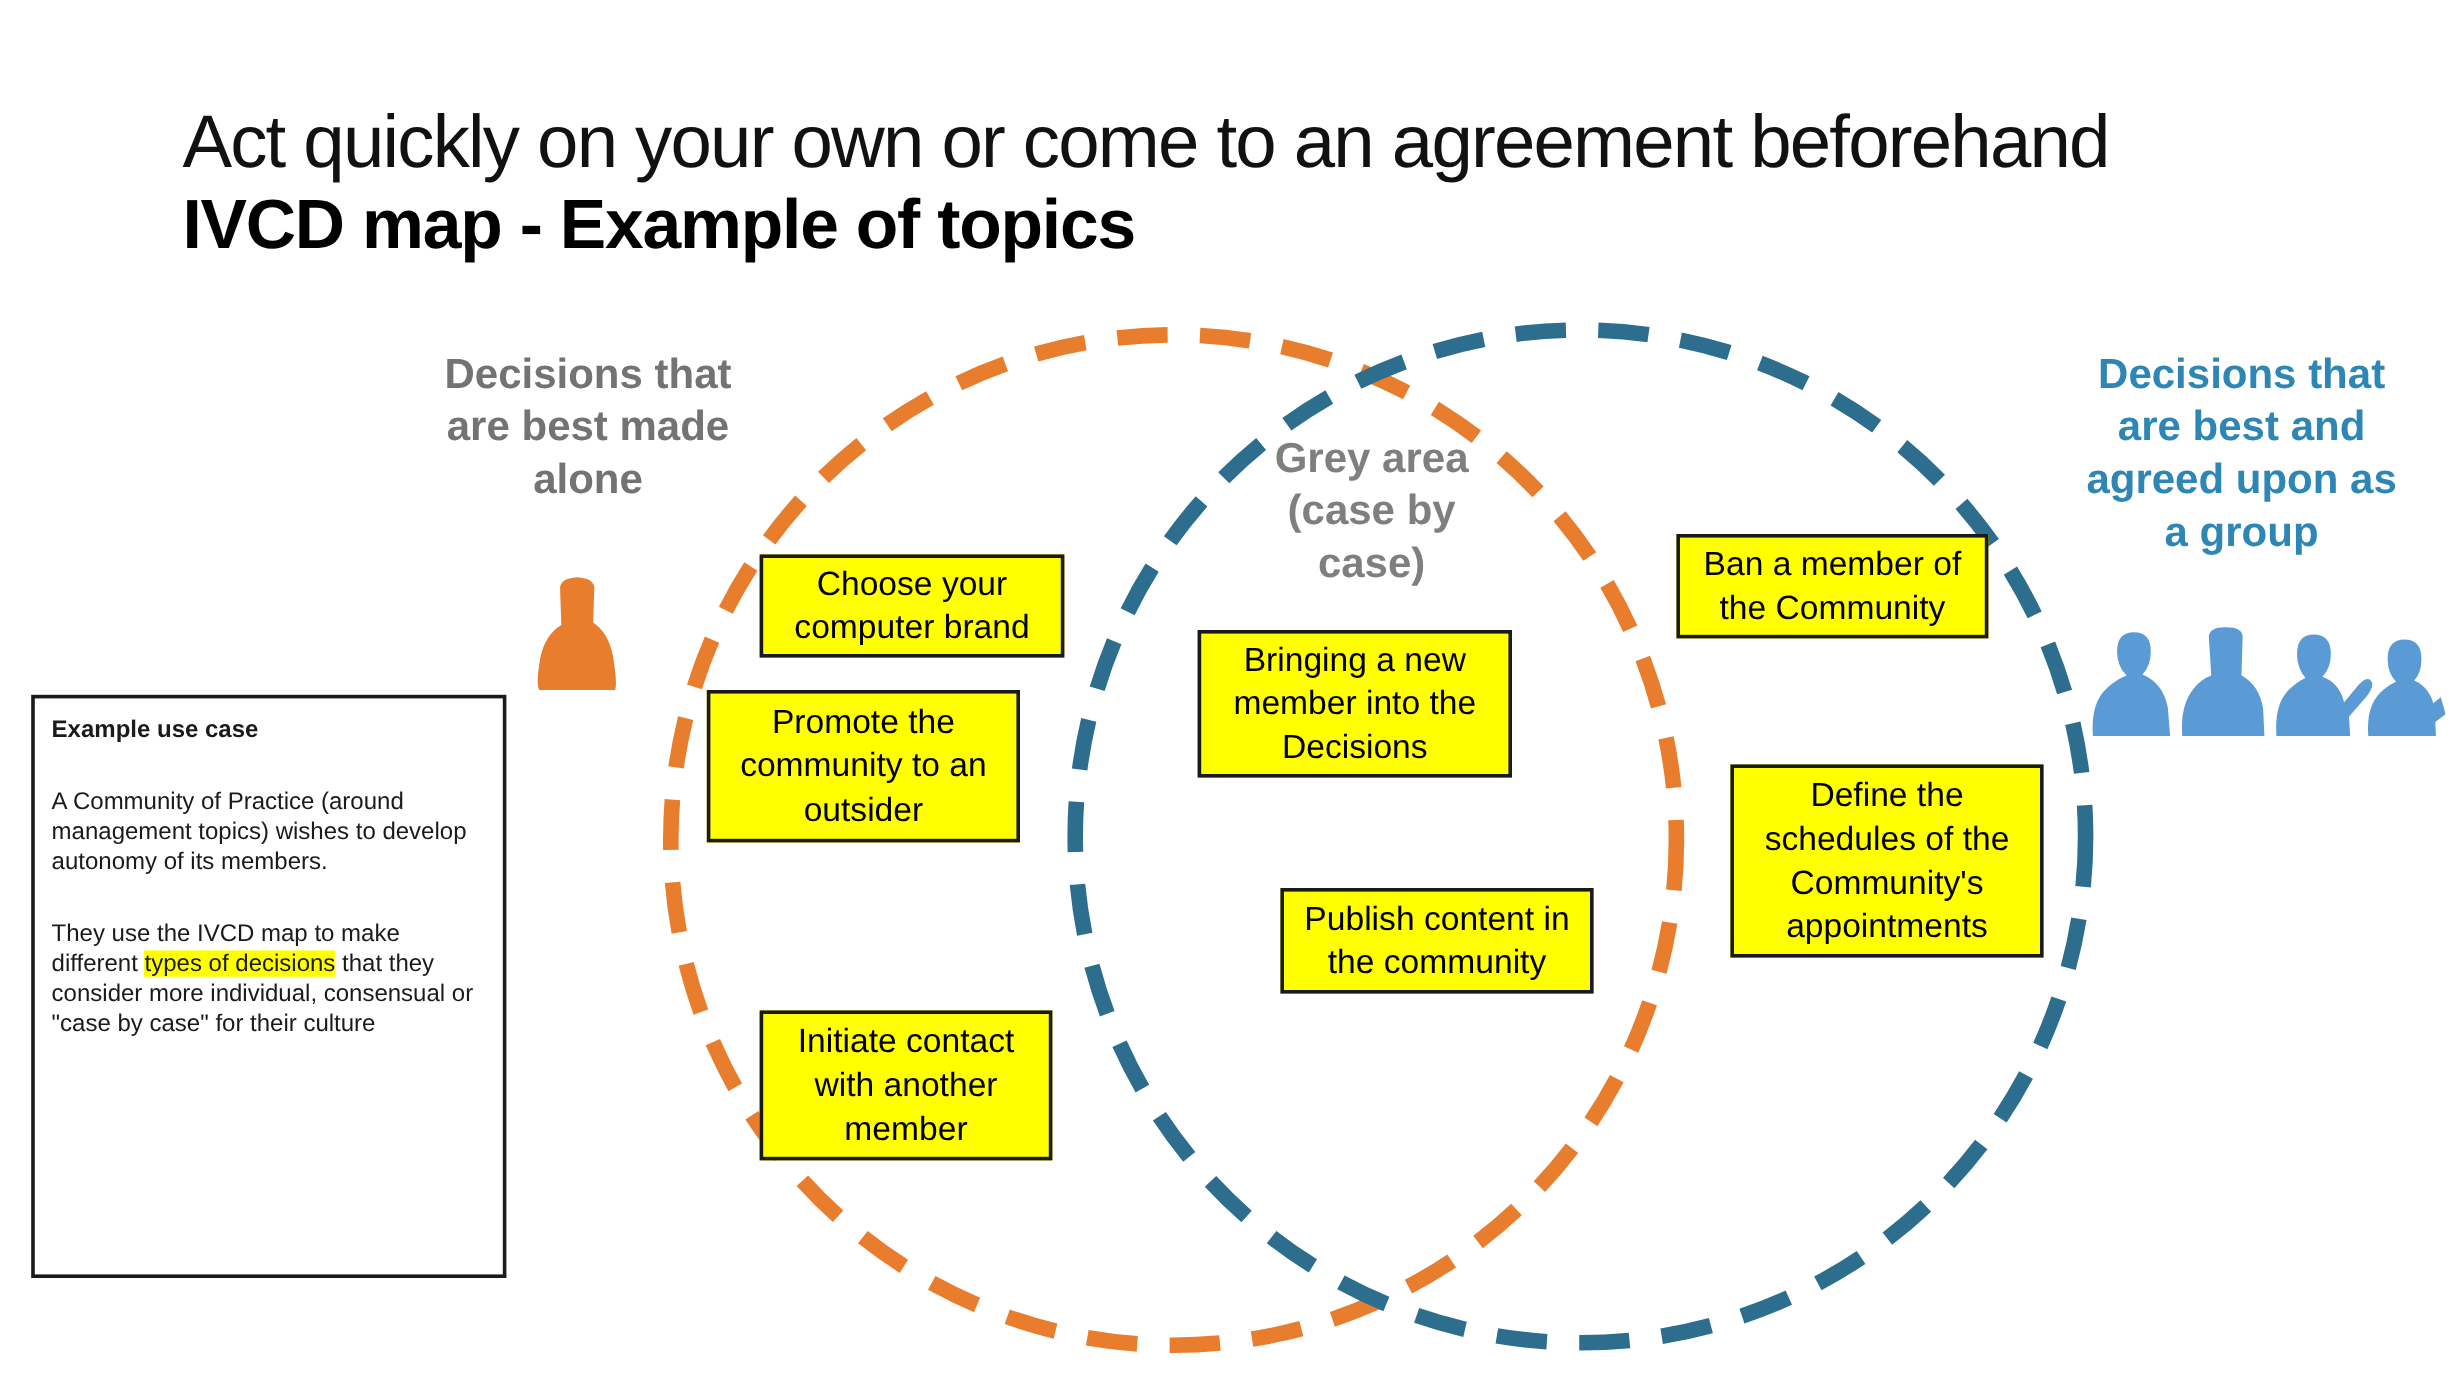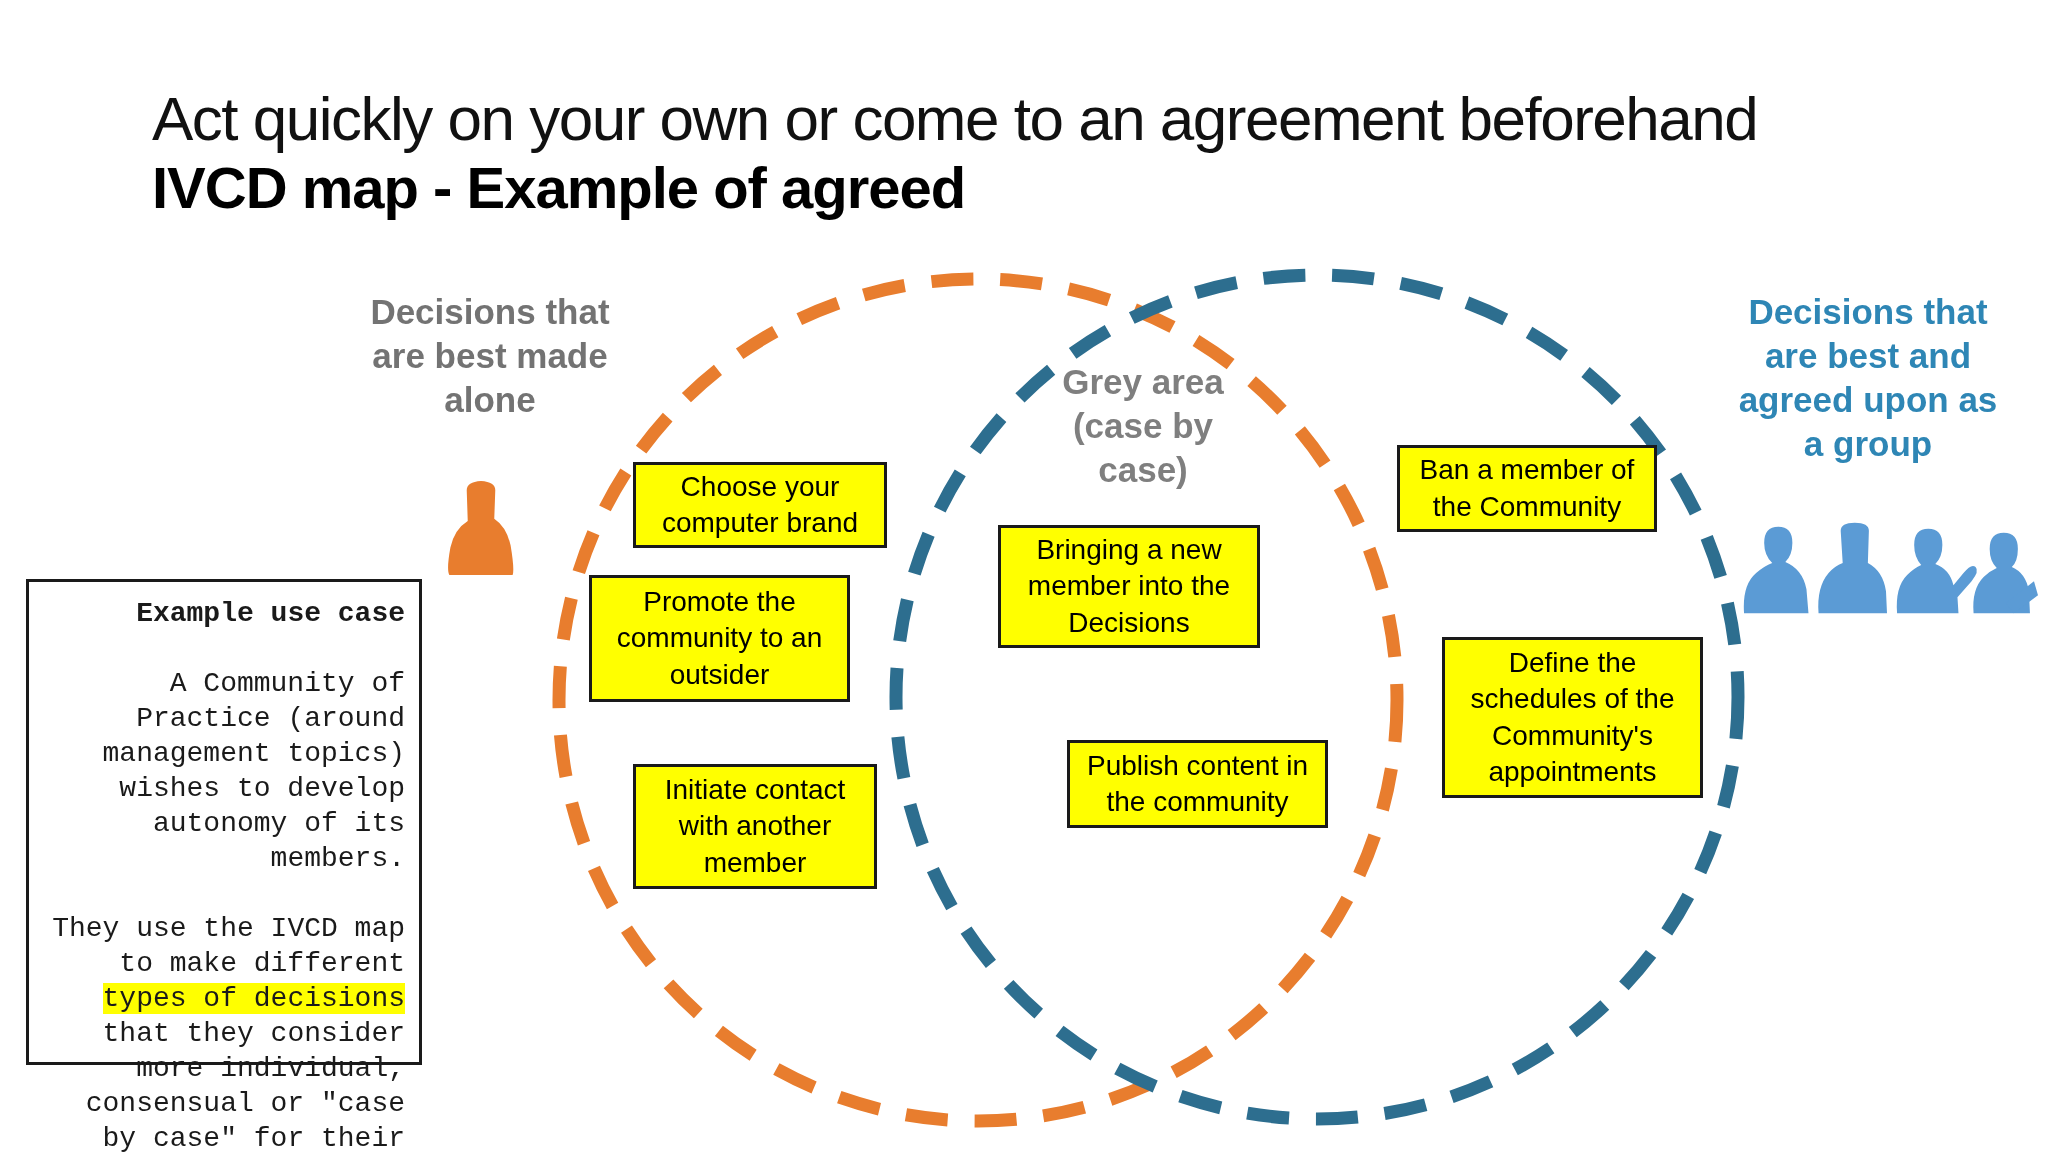--- a/index.html
+++ b/index.html
@@ -35,46 +35,46 @@
   #overlap-label { left: 1053px; top: 360px; width: 180px; color: #7F7F7F; }
   
   .note {
     position: absolute; background: #FFFF00; border: 3px solid #1a1a1a;
     box-sizing: border-box; display: flex; align-items: center; justify-content: center;
     text-align: center; font-size: 28px; line-height: 1.3; color: #000000;
     padding: 4px 10px;
   }
   #note-choose   { left: 633px;  top: 462px; width: 254px; height: 86px;  }
   #note-promote  { left: 589px;  top: 575px; width: 261px; height: 127px; }
-  #note-initiate { left: 633px;  top: 764px; width: 244px; height: 125px; }
+  #note-initiate { left: 633px;  top: 842px; width: 244px; height: 125px; }
   #note-bringing { left: 998px;  top: 525px; width: 262px; height: 123px; }
   #note-publish  { left: 1067px; top: 740px; width: 261px; height: 88px;  }
   #note-ban      { left: 1397px; top: 445px; width: 260px; height: 87px;  }
   #note-define   { left: 1442px; top: 637px; width: 261px; height: 161px; }
   
   #use-case-box {
     position: absolute; left: 26px; top: 579px; width: 396px; height: 486px;
     border: 3px solid #1a1a1a; box-sizing: border-box; background: #ffffff;
-    padding: 14px 14px; text-align: right; font-size: 28px; line-height: 1.25; font-family: Liberation Mono, monospace;
+    padding: 14px 14px; text-align: left; font-size: 20px; line-height: 1.25;
   }
   #use-case-heading { font-weight: 700; margin-bottom: 35px; }
   #use-case-para1 { margin-bottom: 35px; }
   .hl { background: #FFFF00; }
   
   #single-person { position: absolute; left: 435px; top: 476px; width: 92px; height: 102px; }
   #people-group  { position: absolute; left: 1736px; top: 500px; width: 302px; height: 122px; }
 </style>
 </head>
 <body>
 
 <div id="slide">
 
   <div class="title-block">
     <div class="title-line1">Act quickly on your own or come to an agreement beforehand</div>
-    <div class="title-line2">IVCD map - Example of agreed</div>
+    <div class="title-line2">IVCD map - Example of topics</div>
   </div>
 
   <svg id="venn-svg" viewBox="0 0 2048 1152" xmlns="http://www.w3.org/2000/svg">
     <ellipse cx="978" cy="700" rx="419" ry="421" fill="none" stroke-width="13" stroke-dasharray="42 27" stroke="#E87D2E"></ellipse>
     <ellipse cx="1317" cy="697" rx="421" ry="422" fill="none" stroke-width="13" stroke-dasharray="42 27" stroke="#2D6E8F"></ellipse>
   </svg>
 
   <div id="alone-label" class="side-label">Decisions that are best made alone</div>
   <div id="group-label" class="side-label">Decisions that are best and agreed upon as a group</div>
   <div id="overlap-label" class="side-label">Grey area (case by case)</div>

